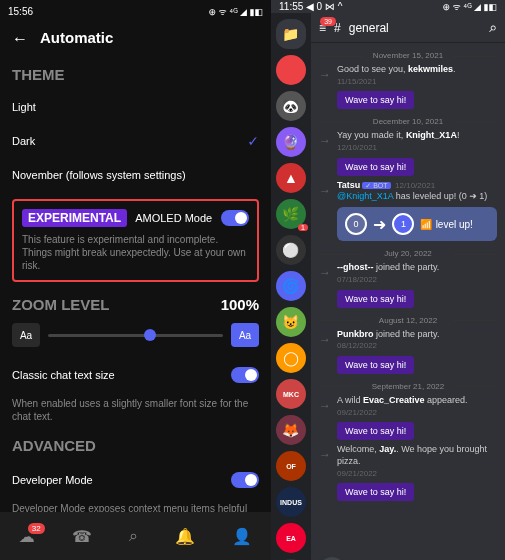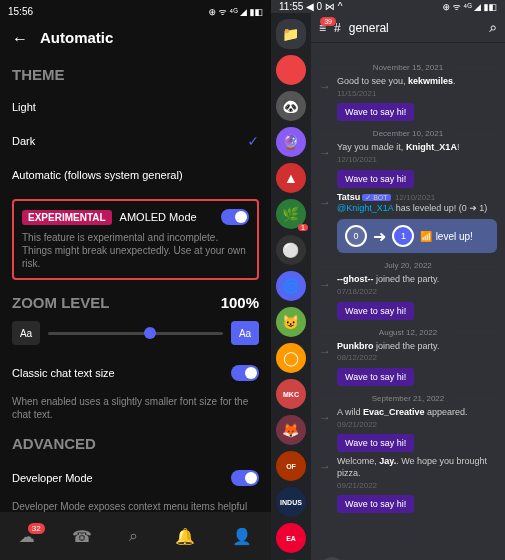--- a/index.html
+++ b/index.html
@@ -11,21 +11,21 @@
 .statusbar .icons { display:flex; gap:3px; font-size:9px; }
 .header { display:flex; align-items:center; gap:12px; padding:6px 12px; }
 .header h1 { font-size:15px; font-weight:600; }
 .back { font-size:16px; }
 .content { flex:1; overflow-y:auto; padding:0 12px 60px; font-size:11px; }
 .section-title { font-size:15px; color:#888; margin:14px 0 8px; font-weight:600; }
 .row { display:flex; justify-content:space-between; align-items:center; padding:10px 0; }
 .check { color:#5865f2; font-size:14px; }
 .amoled-box { border:2px solid #ed4245; border-radius:4px; padding:8px; margin-top:8px; }
 .amoled-top { display:flex; align-items:center; gap:8px; margin-bottom:6px; }
-.exp-tag { background:#be185d; color:#fff; font-size:10px; padding:2px 6px; border-radius:3px; font-weight:700; }
+.exp-tag { background:#6d28d9; color:#fff; font-size:12px; padding:2px 6px; border-radius:3px; font-weight:700; }
 .amoled-top span.lbl { font-size:11px; flex:1; }
 .toggle { width:28px; height:16px; background:#5865f2; border-radius:8px; position:relative; }
 .toggle::after { content:''; position:absolute; width:12px; height:12px; background:#fff; border-radius:50%; top:2px; right:2px; }
 .hint { font-size:10px; color:#888; margin-top:4px; line-height:1.3; }
 .zoom-row { display:flex; justify-content:space-between; align-items:flex-start; }
 .slider-row { display:flex; align-items:center; gap:8px; margin:10px 0; }
 .aa-box { width:28px; height:24px; background:#2a2a2a; border-radius:4px; display:flex; align-items:center; justify-content:center; font-size:10px; }
 .aa-box.active { background:#5865f2; }
 .slider { flex:1; height:3px; background:#444; border-radius:2px; position:relative; }
 .slider::after { content:''; position:absolute; width:12px; height:12px; background:#5865f2; border-radius:50%; top:-5px; left:55%; }
@@ -34,21 +34,21 @@
 .nav-item { position:relative; color:#888; font-size:16px; }
 .badge { position:absolute; top:-4px; right:-10px; background:#ed4245; font-size:8px; padding:1px 4px; border-radius:8px; color:#fff; }
 
 .r-body { flex:1; display:flex; }
 .scol { width:40px; background:#202225; display:flex; flex-direction:column; align-items:center; padding-top:6px; gap:6px; }
 .sicon { width:30px; height:30px; border-radius:50%; background:#36393f; display:flex; align-items:center; justify-content:center; font-size:14px; position:relative; }
 .sicon.sel { border-radius:12px; }
 .sicon .sb { position:absolute; bottom:-2px; right:-2px; background:#ed4245; font-size:7px; border-radius:6px; padding:0 3px; }
 .msgs { flex:1; display:flex; flex-direction:column; }
 .chan-head { display:flex; align-items:center; gap:8px; padding:6px 8px; font-size:12px; border-bottom:1px solid #222; }
-.msglist { flex:1; overflow-y:auto; padding:0 8px 4px;margin-top:12px; }
+.msglist { flex:1; overflow-y:auto; padding:0 8px 4px; }
 .date-div { text-align:center; font-size:8px; color:#888; margin:8px 0 4px; position:relative; }
 .date-div::before,.date-div::after { content:''; position:absolute; top:50%; width:25%; height:1px; background:#333; }
 .date-div::before { left:0; } .date-div::after { right:0; }
 .msg { display:flex; gap:6px; margin-bottom:4px; }
 .arrow { color:#666; font-size:12px; margin-top:2px; }
 .msg-body { flex:1; }
 .msg-text { font-size:9px; color:#ccc; line-height:1.3; }
 .msg-text b { color:#fff; }
 .ts { font-size:8px; color:#666; }
 .wave-btn { background:#4c1d95; font-size:9px; padding:4px 8px; border-radius:3px; display:inline-block; margin-top:4px; color:#fff; }
@@ -78,21 +78,21 @@
   <div class="content">
     <div class="section-title">THEME</div>
     <div class="row">
         <span>Light</span>
       </div>
     <div class="row">
         <span>Dark</span>
         <span class="check">✓</span>
       </div>
     <div class="row">
-        <span>Automatic (follows system general)</span>
+        <span>November (follows system settings)</span>
       </div>
 
     <div class="amoled-box">
       <div class="amoled-top">
         <span class="exp-tag">EXPERIMENTAL</span>
         <span class="lbl">AMOLED Mode</span>
         <span class="toggle"></span>
       </div>
       <div class="hint">This feature is experimental and incomplete. Things might break unexpectedly. Use at your own risk.</div>
     </div>

